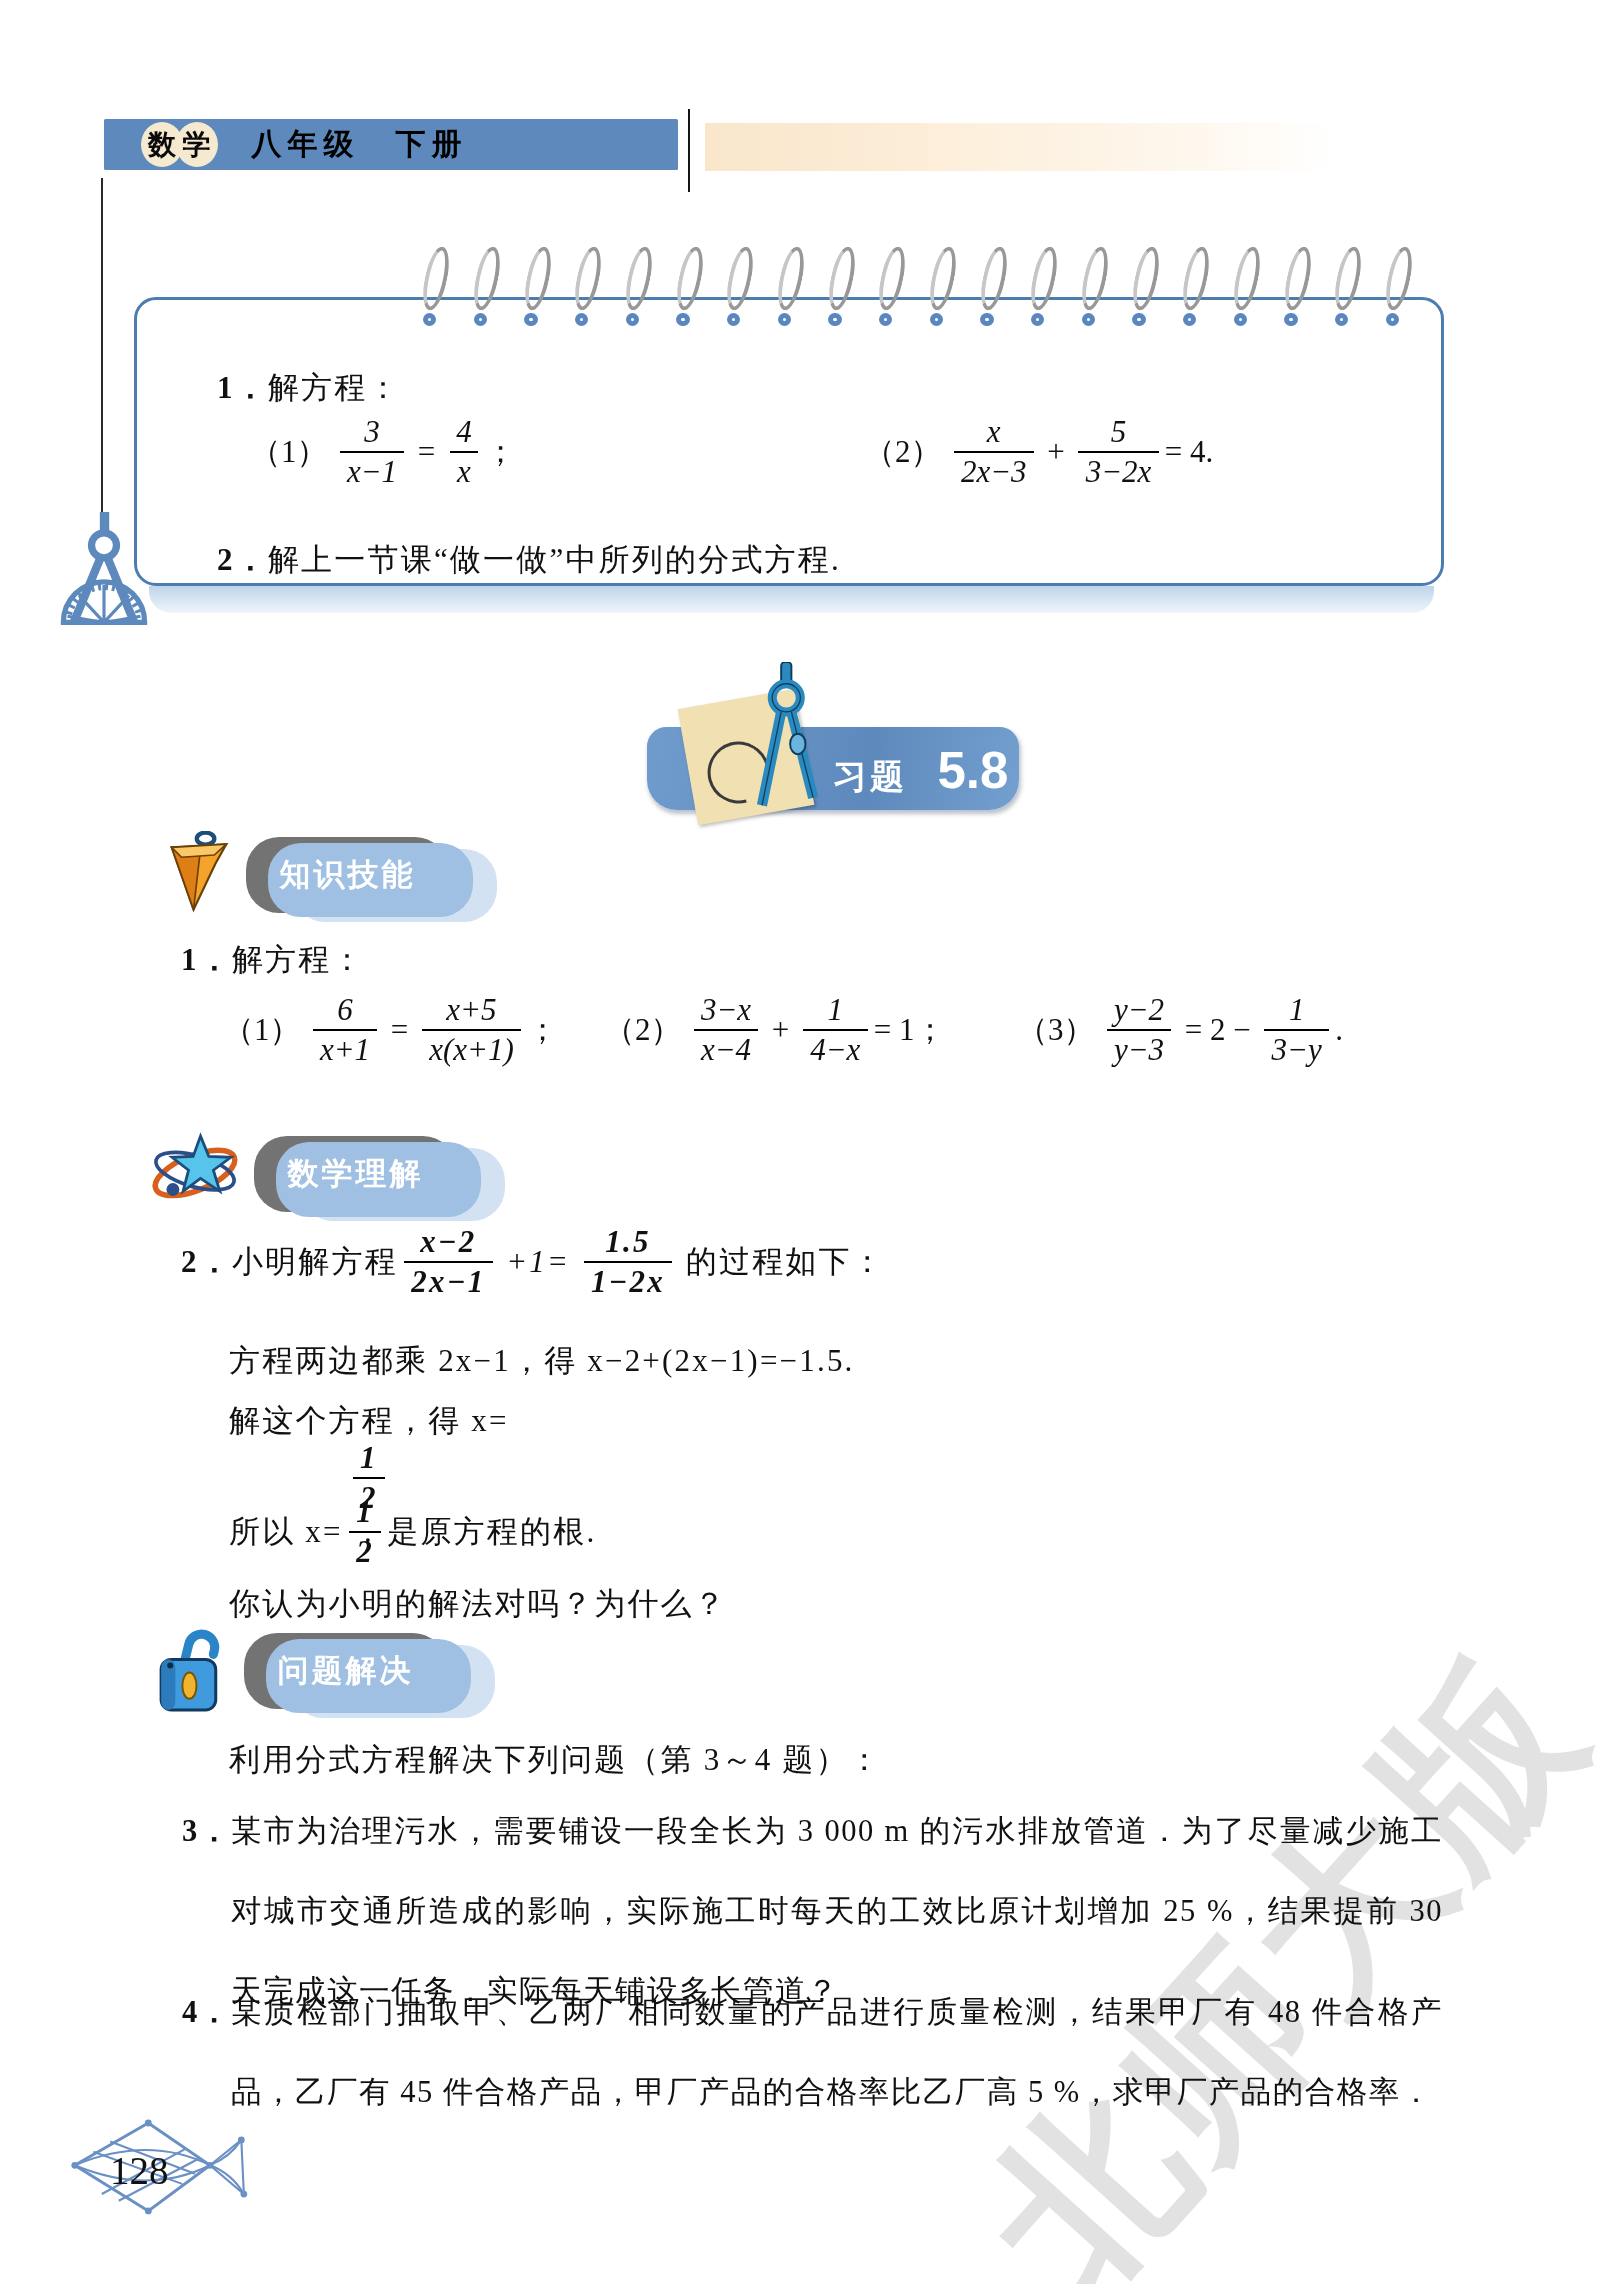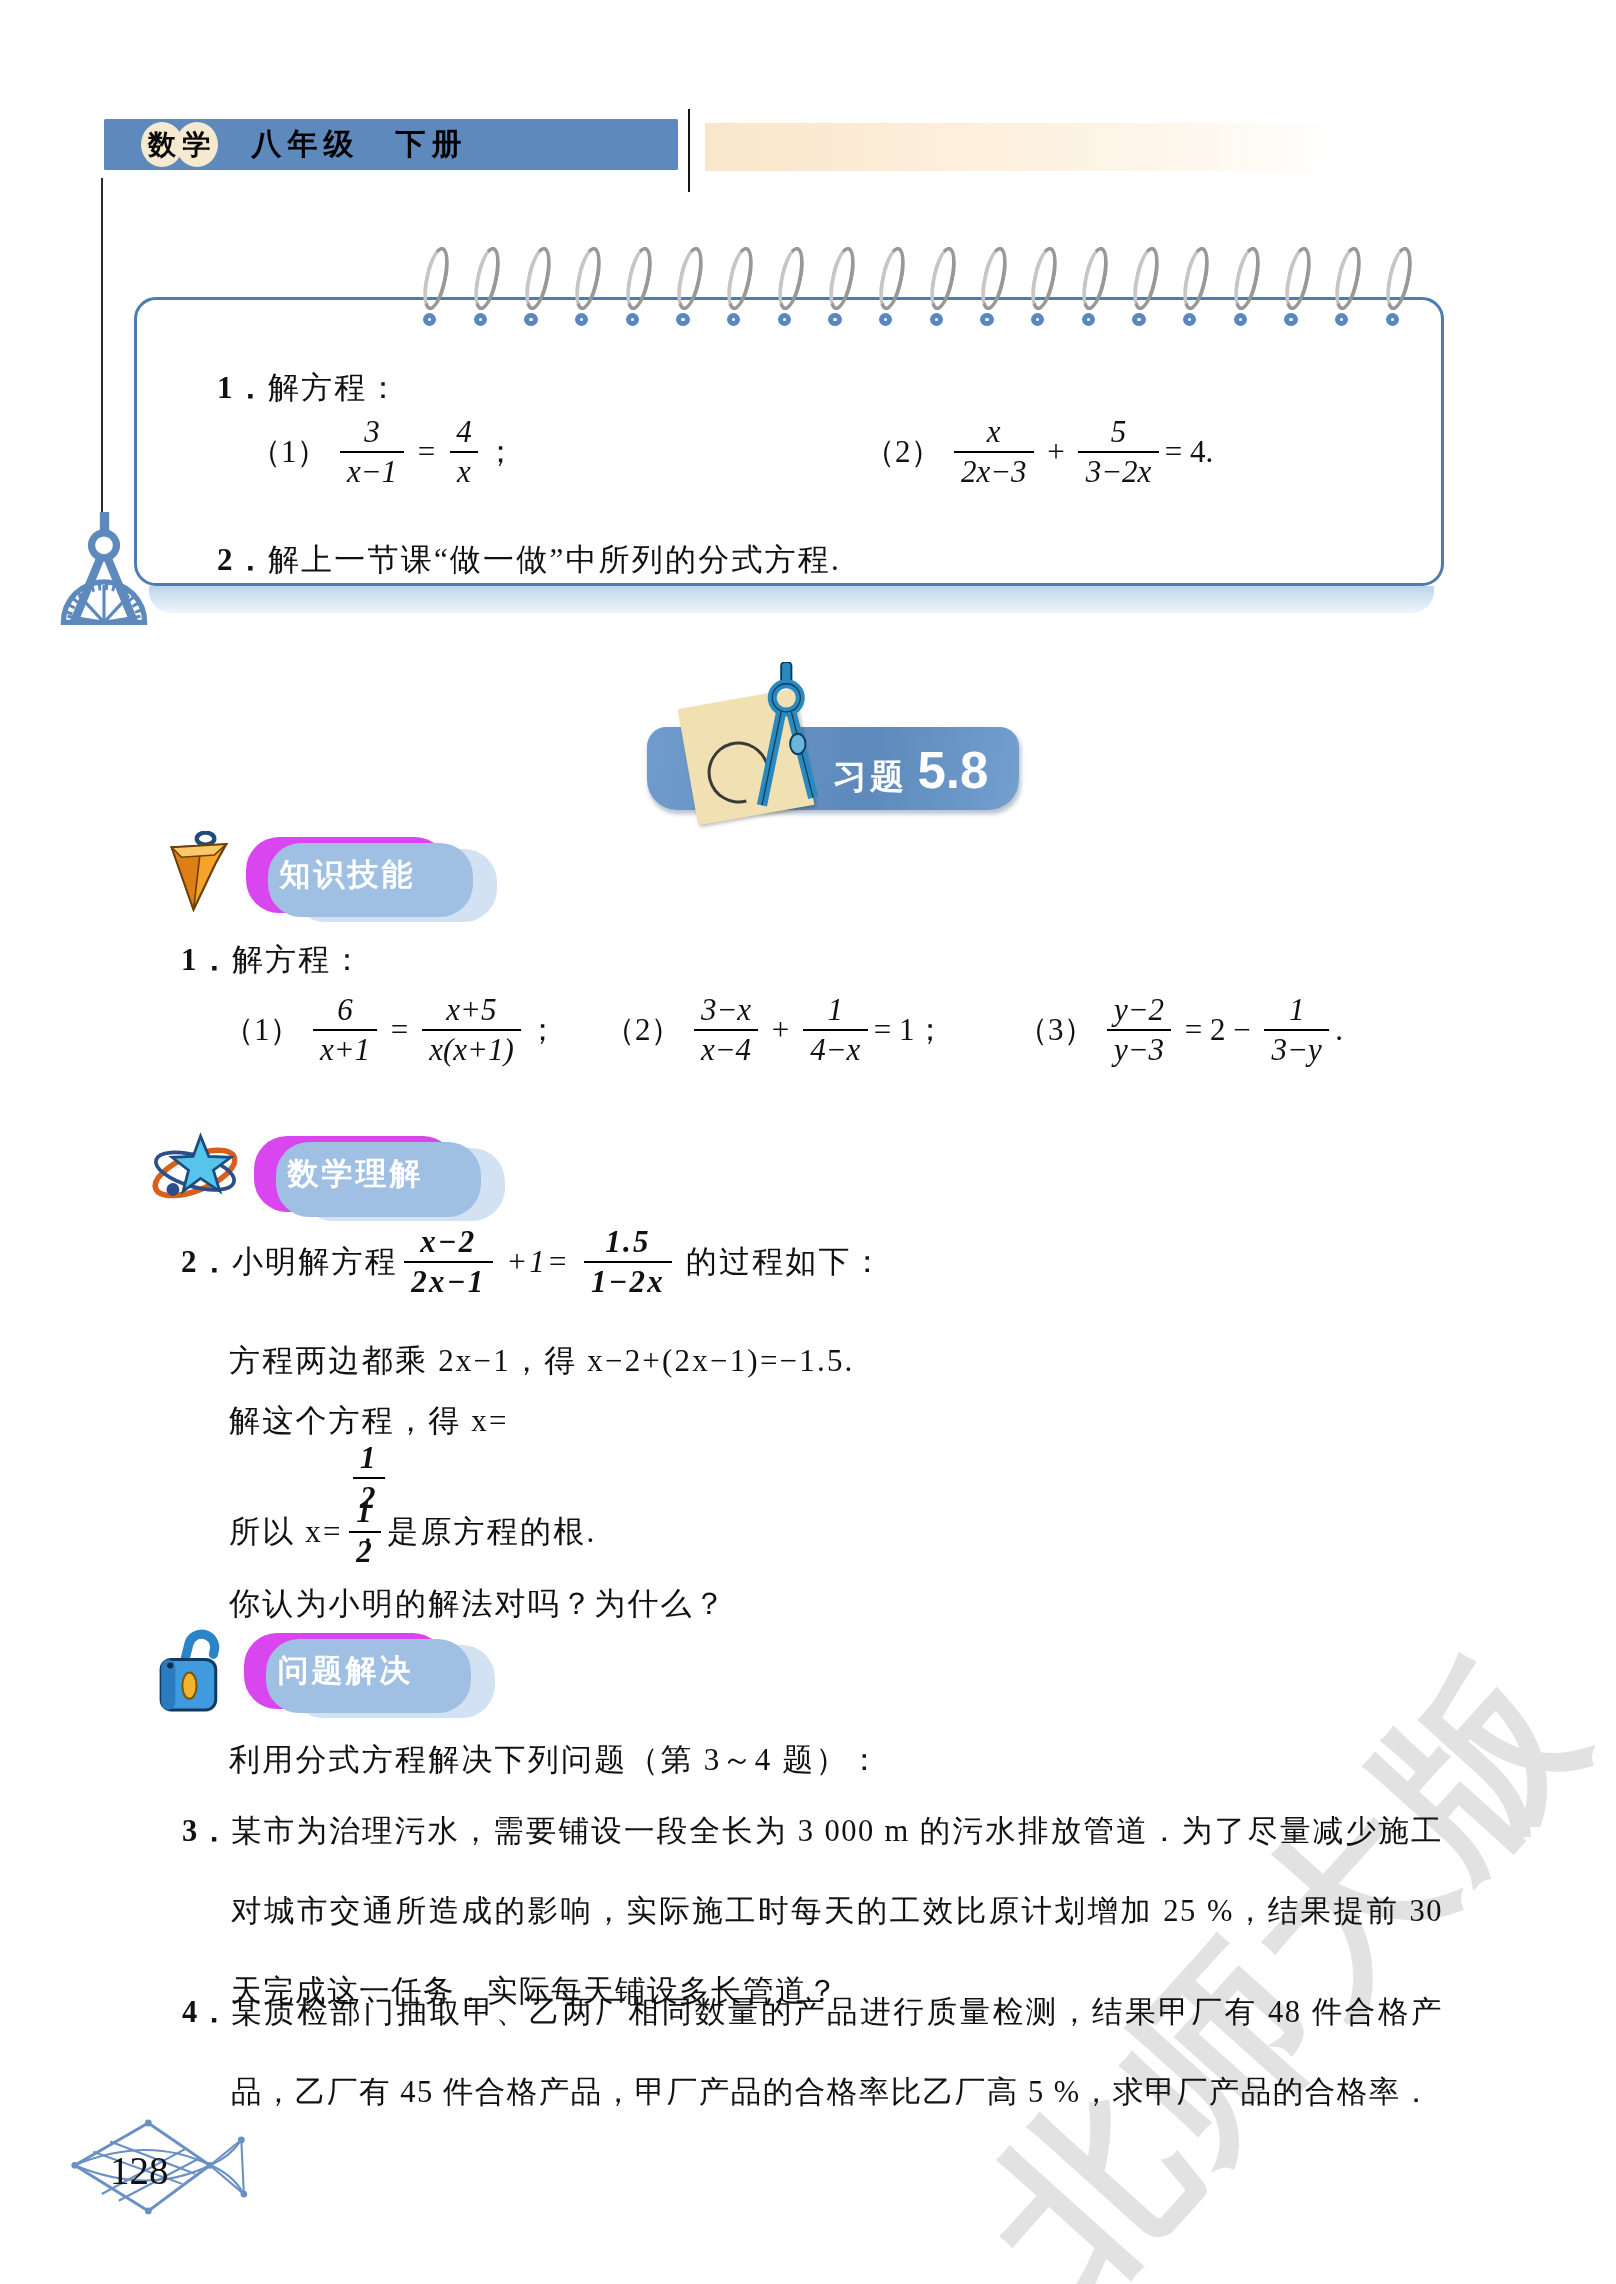--- a/index.html
+++ b/index.html
@@ -87,28 +87,28 @@
   .ex-note {
     position:absolute; left:46px; top:-10.4px; width:118px; height:118px;
     background:#f0e0b2; transform:rotate(-10deg); box-shadow:1.5px 2.2px 3.7px rgba(0,0,0,.25);
   }
   .ex-note-circle {
     position:absolute; left:18px; top:42px; width:62px; height:62px;
     border:3px solid #3a3a3a; border-right-color:transparent; border-radius:50%;
     transform:rotate(40deg);
   }
   .ex-compass { position:absolute; left:103px; top:-46px; }
-  .ex-text { position:absolute; left:192px; top:33px; display:flex; align-items:baseline; color:#fff; }
+  .ex-text { position:absolute; left:192px; top:33px; display:flex; align-items:baseline; color:#fff;gap:20px; }
   .ex-word { font:bold 34px "Liberation Sans",sans-serif; letter-spacing:3px; }
   .ex-num { font:bold 51px "Liberation Sans",sans-serif; margin-left:10.4px; }
 
   
   .section-head { position:absolute; display:flex; align-items:center; }
   .pill {
-    position:relative; background:#d946ef; color:#ffffff;
+    position:relative; background:#737373; color:#ffffff;
     font:bold 31px "Liberation Sans",sans-serif; letter-spacing:3px;
     padding:17px 33px; border-radius:33px; z-index:2;
   }
   .pill::before {
     content:""; position:absolute; top:6px; left:22px; right:-25px; bottom:-4.5px;
     background:#9fc0e2; border-radius:33px; z-index:-1;
   }
   .pill::after {
     content:""; position:absolute; top:12px; left:46px; right:-49px; bottom:-9px;
     background:#d2e2f3; border-radius:33px; z-index:-2;

